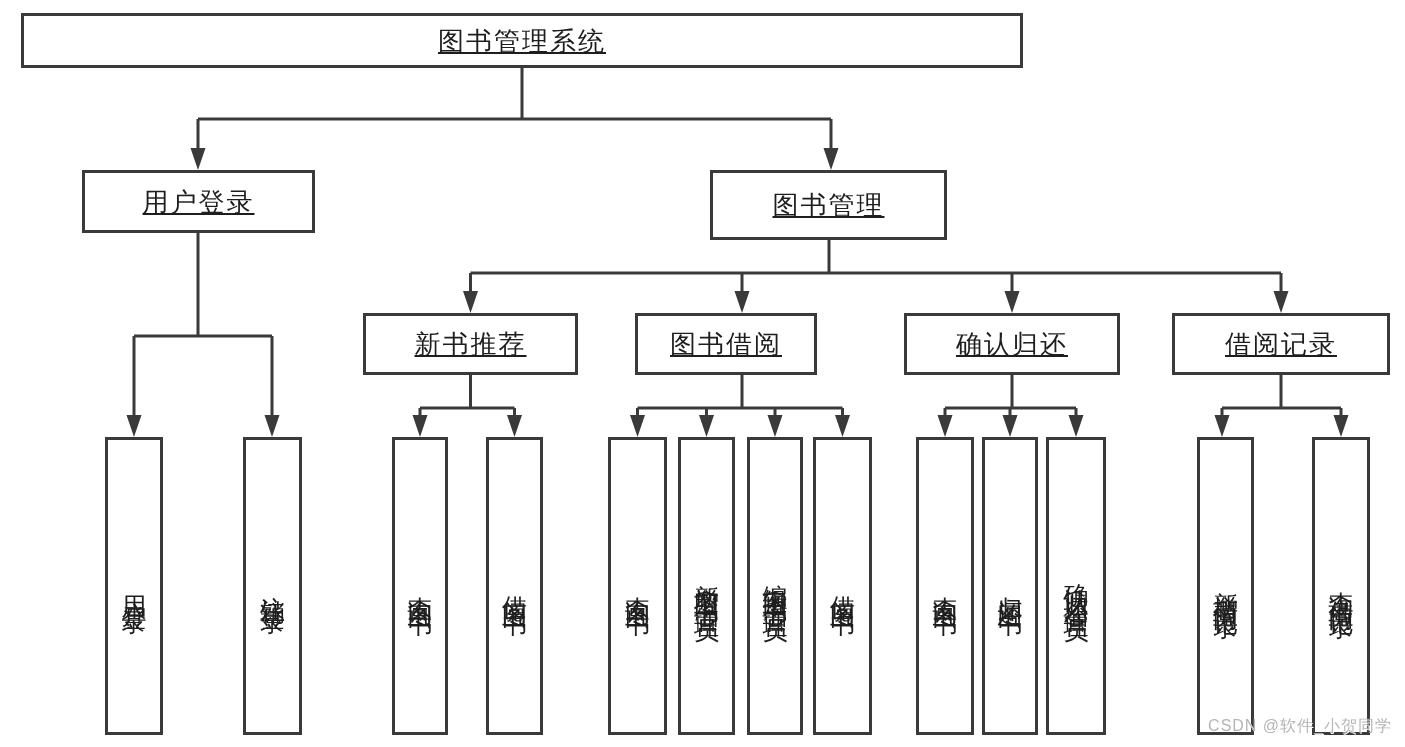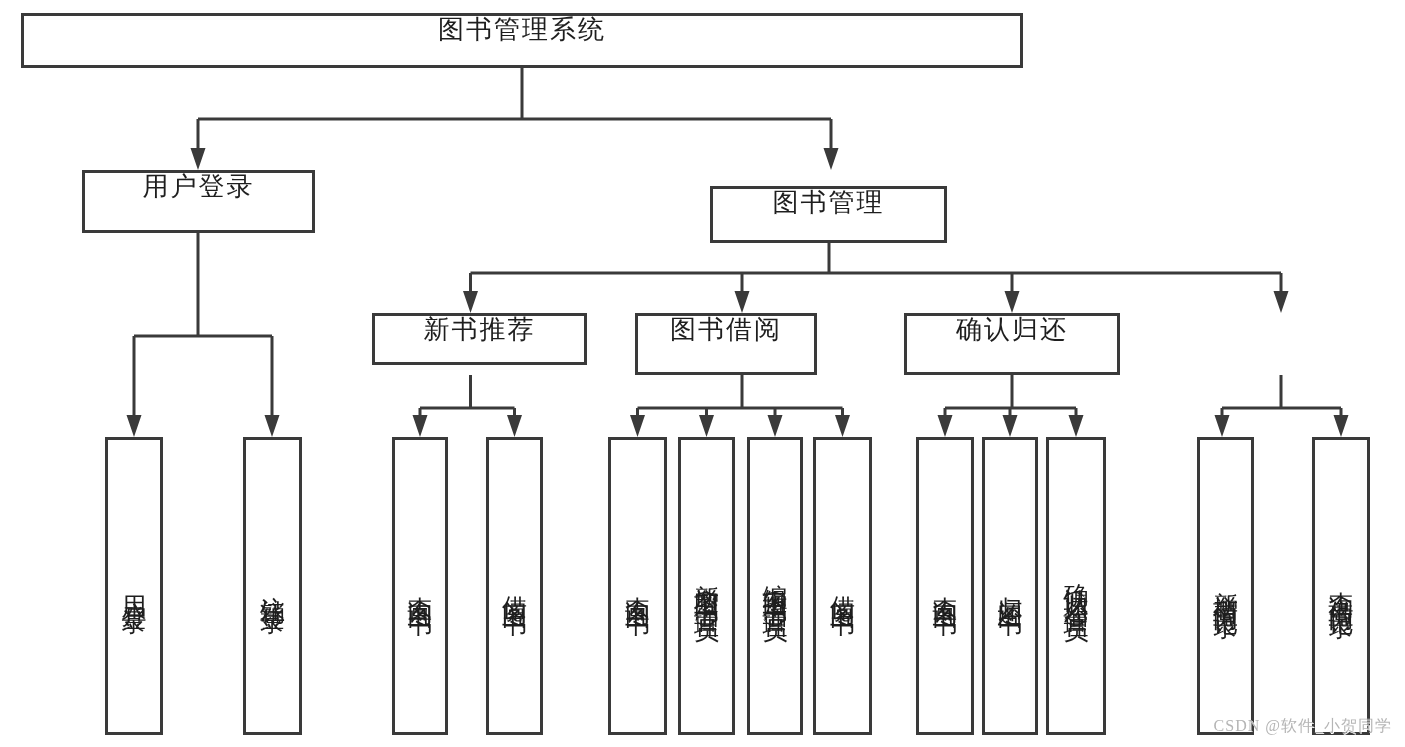--- a/index.html
+++ b/index.html
@@ -10,23 +10,23 @@
   }
   *{margin:0;padding:0;box-sizing:border-box;}
   html,body{width:1405px;height:747px;background:var(--bg);overflow:hidden;}
   body{font-family:"Liberation Sans","DejaVu Sans",sans-serif;color:var(--text);}
   .stage{position:relative;width:1405px;height:747px;background:var(--bg);}
   .stage svg{position:absolute;left:0;top:0;z-index:0;}
   .node{
     position:absolute;
     border:3px solid var(--line);
     background:#fff;
-    display:flex;align-items:flex-start;justify-content:center;
+    display:flex;align-items:center;justify-content:center;
     font-size:26px;letter-spacing:2px;line-height:1;
-    z-index:1;white-space:nowrap;
+    z-index:1;white-space:nowrap;text-decoration:underline;
   }
   .leaf{
     position:absolute;top:437px;height:298px;
     border:3px solid var(--line);
     background:#fff;
     display:flex;align-items:center;justify-content:center;
     z-index:1;
   }
   .leaf .vtext{
     writing-mode:vertical-rl;
@@ -34,21 +34,21 @@
     font-size:25px;
     letter-spacing:5px;
     line-height:1;
     white-space:nowrap;
   }
   .watermark{
     position:absolute;right:13px;top:716px;
     font-size:16px;letter-spacing:1px;
     color:var(--wm);
     text-shadow:1px 1px 0 #fff;
-    z-index:2;white-space:nowrap;font-family:Liberation Serif, serif;
+    z-index:2;white-space:nowrap;
   }
 </style>
 </head>
 <body>
 
 <div class="stage">
 
   <svg width="1405" height="747" viewBox="0 0 1405 747" aria-hidden="true">
 
     <path d="M522 68V119 M198 119H831
@@ -79,32 +79,35 @@
              M1214.5 415L1229.5 415L1222 437Z M1333.5 415L1348.5 415L1341 437Z" fill="#3a3a3a" stroke="none"></path>
   </svg>
 
   <div class="node" style="left:21px;top:13px;width:1002px;height:55px">
     <span>图书管理系统</span>
   </div>
 
   <div class="node" style="left:82px;top:170px;width:233px;height:63px">
     <span>用户登录</span>
   </div>
-  <div class="node" style="left:710px;top:186px;width:237px;height:57px">
+  <div class="node" style="left:710px;top:170px;width:237px;height:70px">
     <span>图书管理</span>
   </div>
 
-  <div class="node" style="left:372px;top:313px;width:215px;height:52px">
+  <div class="node" style="left:363px;top:313px;width:215px;height:62px">
     <span>新书推荐</span>
   </div>
   <div class="node" style="left:635px;top:313px;width:182px;height:62px">
     <span>图书借阅</span>
   </div>
   <div class="node" style="left:904px;top:313px;width:216px;height:62px">
     <span>确认归还</span>
+  </div>
+  <div class="node" style="left:1172px;top:313px;width:218px;height:62px">
+    <span>借阅记录</span>
   </div>
 
   <div class="leaf" style="left:105px;width:58px">
     <span class="vtext">用户登录</span>
   </div>
   <div class="leaf" style="left:243px;width:59px">
     <span class="vtext">注销登录</span>
   </div>
 
   <div class="leaf" style="left:392px;width:56px">

